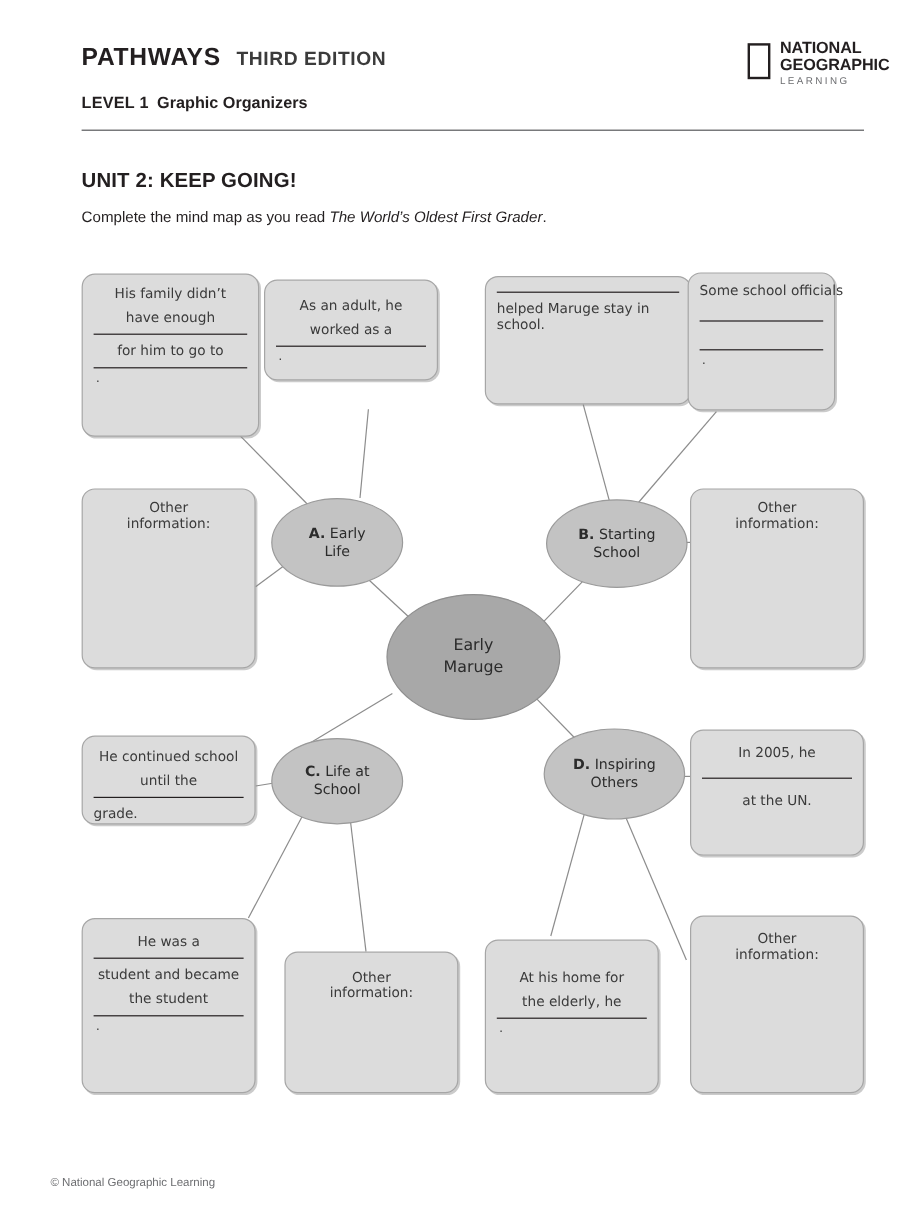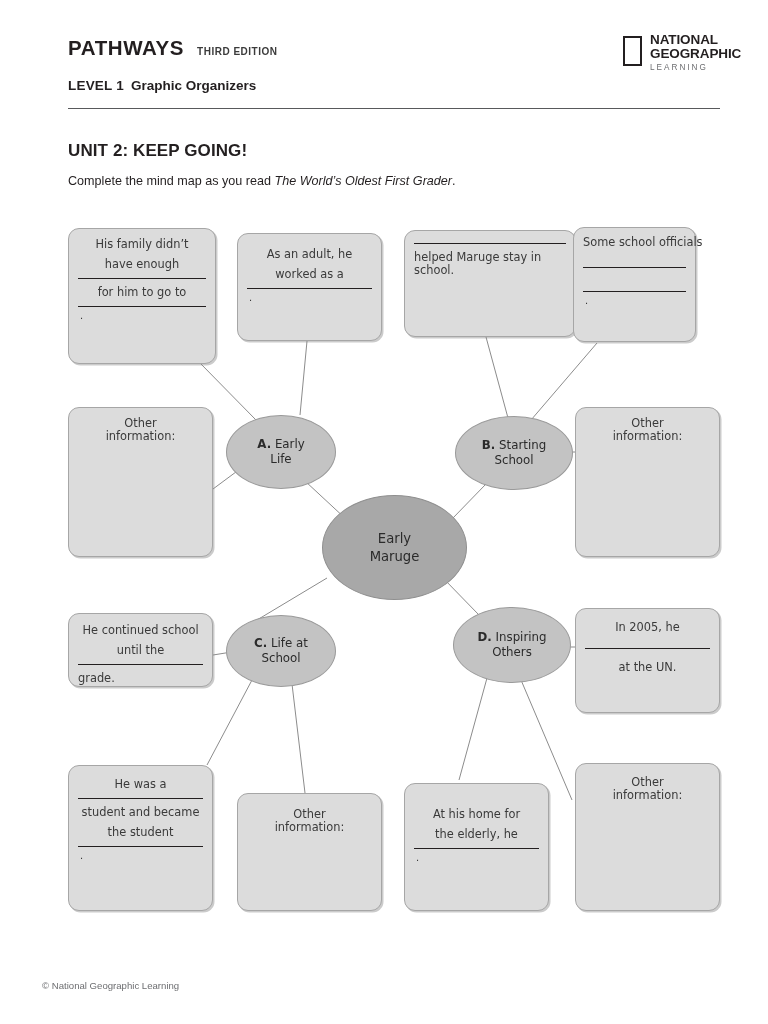--- a/index.html
+++ b/index.html
@@ -44,21 +44,21 @@
     color: #231f20;
     font-family: "Liberation Sans", sans-serif;
   }
   .brand-sub {
     font-size: 15px;
     font-weight: bold;
     margin-left: 10px;
     color: #231f20;
   }
   .brand-edition {
-    font-size: 10px;
+    font-size: 16px;
     font-weight: bold;
     letter-spacing: 0.5px;
     margin-left: 13px;
     color: #3b3b3b;
   }
   .level-row {
     position: absolute;
     left: 0;
     top: 42px;
     font-size: 13.5px;
@@ -288,21 +288,21 @@
         <div class="line-text">have enough</div>
         <div class="rowgap"></div>
         <div class="blank-rule"></div>
         <div class="rowgap"></div>
         <div class="line-text">for him to go to</div>
         <div class="rowgap"></div>
         <div class="blank-rule period"></div>
       </div>
     </div>
 
-    <div class="node-box" style="left:237px; top:233px; width:145px; height:108px;">
+    <div class="node-box" style="left:220px; top:233px; width:145px; height:84px;">
       <div class="bx" style="top:14px;">
         <div class="line-text">As an adult, he</div>
         <div class="rowgap"></div>
         <div class="line-text">worked as a</div>
         <div class="rowgap"></div>
         <div class="blank-rule period"></div>
       </div>
     </div>
 
     <div class="node-box" style="left:404px; top:230px; width:172px; height:107px;">

